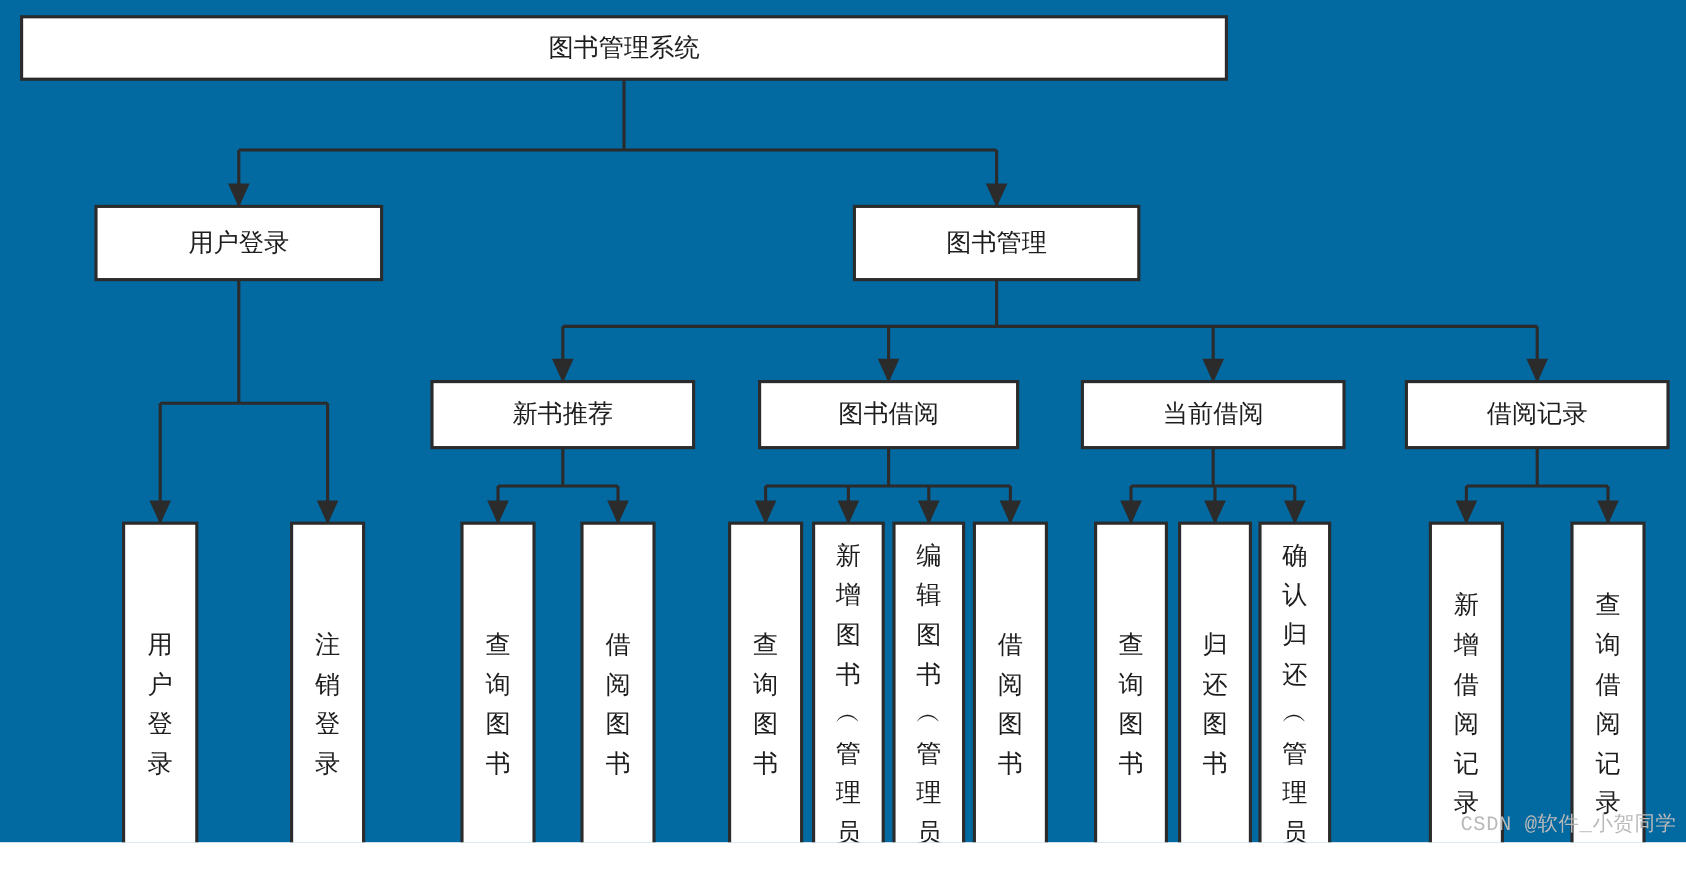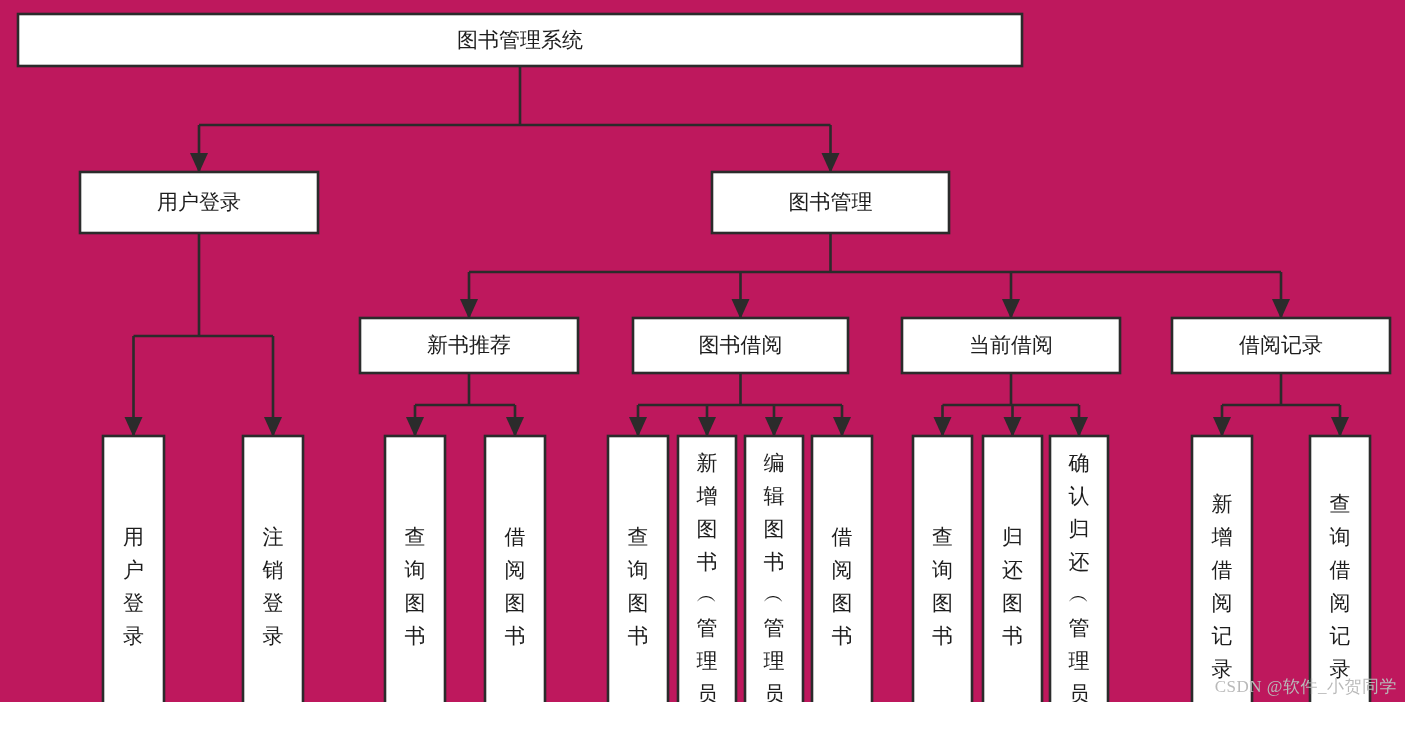--- a/index.html
+++ b/index.html
@@ -7,21 +7,21 @@
     padding: 0;
     background: #ffffff;
   }
   body {
     font-family: "Liberation Sans", "DejaVu Sans", sans-serif;
   }
   #stage {
     position: relative;
     width: 1405px;
     height: 702px;
-    background: #be185d;
+    background: #0369a1;
     overflow: hidden;
   }
   svg#diagram {
     position: absolute;
     left: 0;
     top: 0;
     width: 1405px;
     height: 747px;
   }
   .node-rect {
@@ -51,21 +51,21 @@
     font-family: "Liberation Sans", "DejaVu Sans", sans-serif;
     font-size: 21px;
     text-anchor: middle;
   }
   .watermark {
     position: absolute;
     right: 8px;
     bottom: 4px;
     color: #b9b9b9;
     font-size: 17px;
-    font-family: Liberation Serif, serif;
+    font-family: Liberation Mono, monospace;
     white-space: nowrap;
     letter-spacing: 0.5px;
     pointer-events: none;
   }
 </style>
 </head>
 <body>
 
 <div id="stage">
   <svg id="diagram" viewBox="0 0 1405 747">

